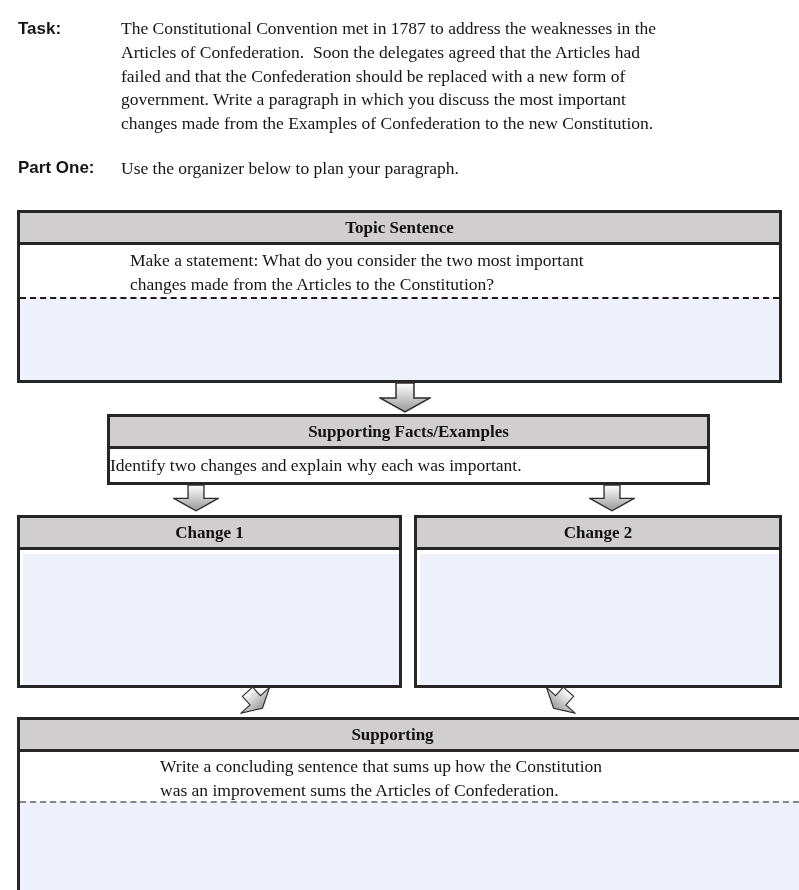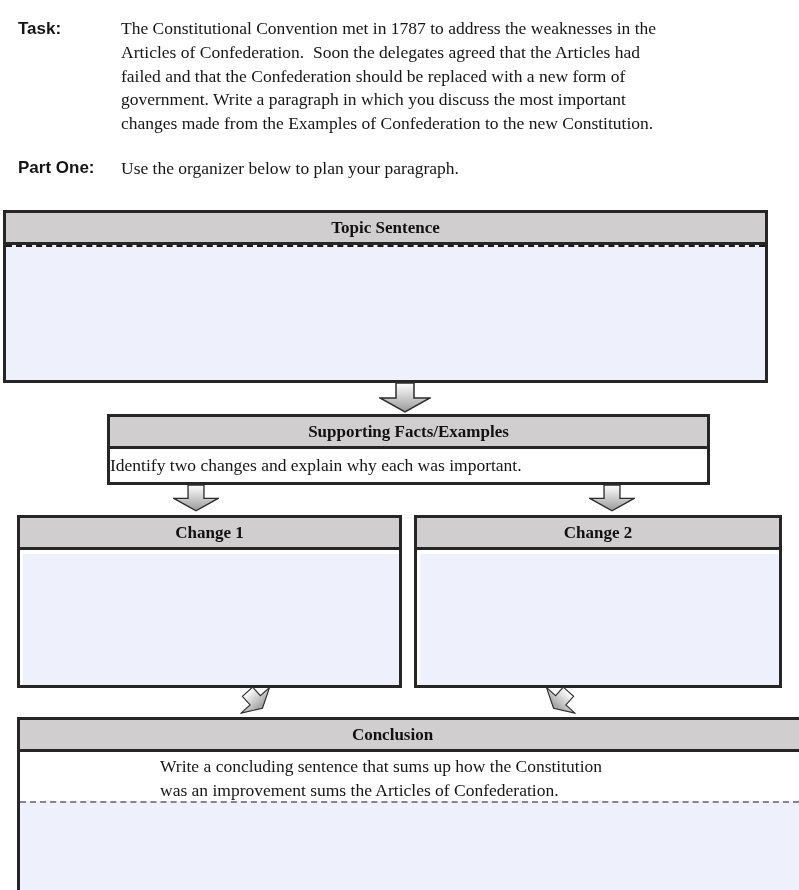--- a/index.html
+++ b/index.html
@@ -46,22 +46,26 @@
     <div class="tline">The Constitutional Convention met in 1787 to address the weaknesses in the</div>
     <div class="tline">Articles of Confederation.  Soon the delegates agreed that the Articles had</div>
     <div class="tline">failed and that the Confederation should be replaced with a new form of</div>
     <div class="tline">government. Write a paragraph in which you discuss the most important</div>
     <div class="tline">changes made from the Examples of Confederation to the new Constitution.</div>
   </div>
 
   <div class="abs sans-label" style="left:18px;top:146px;">Part One:</div>
   <div class="abs serif-text" style="left:121px;top:145px;white-space:nowrap;">Use the organizer below to plan your paragraph.</div>
 
-  <div class="box" style="left:3px;top:198px;width:765px;height:173px;">
+  <div class="box" style="left:17px;top:198px;width:765px;height:173px;">
     <div class="box-header">Topic Sentence</div>
+    <div class="box-prompt topic-prompt">
+      <div class="pline">Make a statement: What do you consider the two most important</div>
+      <div class="pline">changes made from the Articles to the Constitution?</div>
+    </div>
     <div class="answer dash-dark"></div>
   </div>
 
   <svg class="arrow-icon" style="left:379px;top:370px;" width="52" height="31" viewBox="0 0 52 31">
     <defs>
         <linearGradient id="g1" x1="0" y1="0" x2="0" y2="1">
       <stop offset="0" stop-color="#ffffff"></stop>
           <stop offset="1" stop-color="#999999"></stop>
     </linearGradient>
       </defs>
@@ -121,21 +125,21 @@
     <defs>
         <linearGradient id="g5" x1="0" y1="0" x2="0" y2="1">
       <stop offset="0" stop-color="#ffffff"></stop>
           <stop offset="1" stop-color="#999999"></stop>
     </linearGradient>
       </defs>
     <polygon points="17,1 35,1 35,16 51,16 26,30 1,16 17,16" fill="url(#g5)" stroke="#2d2d2d" stroke-width="1.5"></polygon>
   </svg>
 
   <div class="box concl-box" style="left:17px;top:705px;width:782px;height:185px;">
-    <div class="box-header">Conclusion</div>
+    <div class="box-header">Supporting</div>
     <div class="box-prompt concl-prompt">
       <div class="pline">Write a concluding sentence that sums up how the Constitution</div>
       <div class="pline">was an improvement sums the Articles of Confederation.</div>
     </div>
     <div class="answer dash-light"></div>
   </div>
 
 </div>
 
 </body></html>

